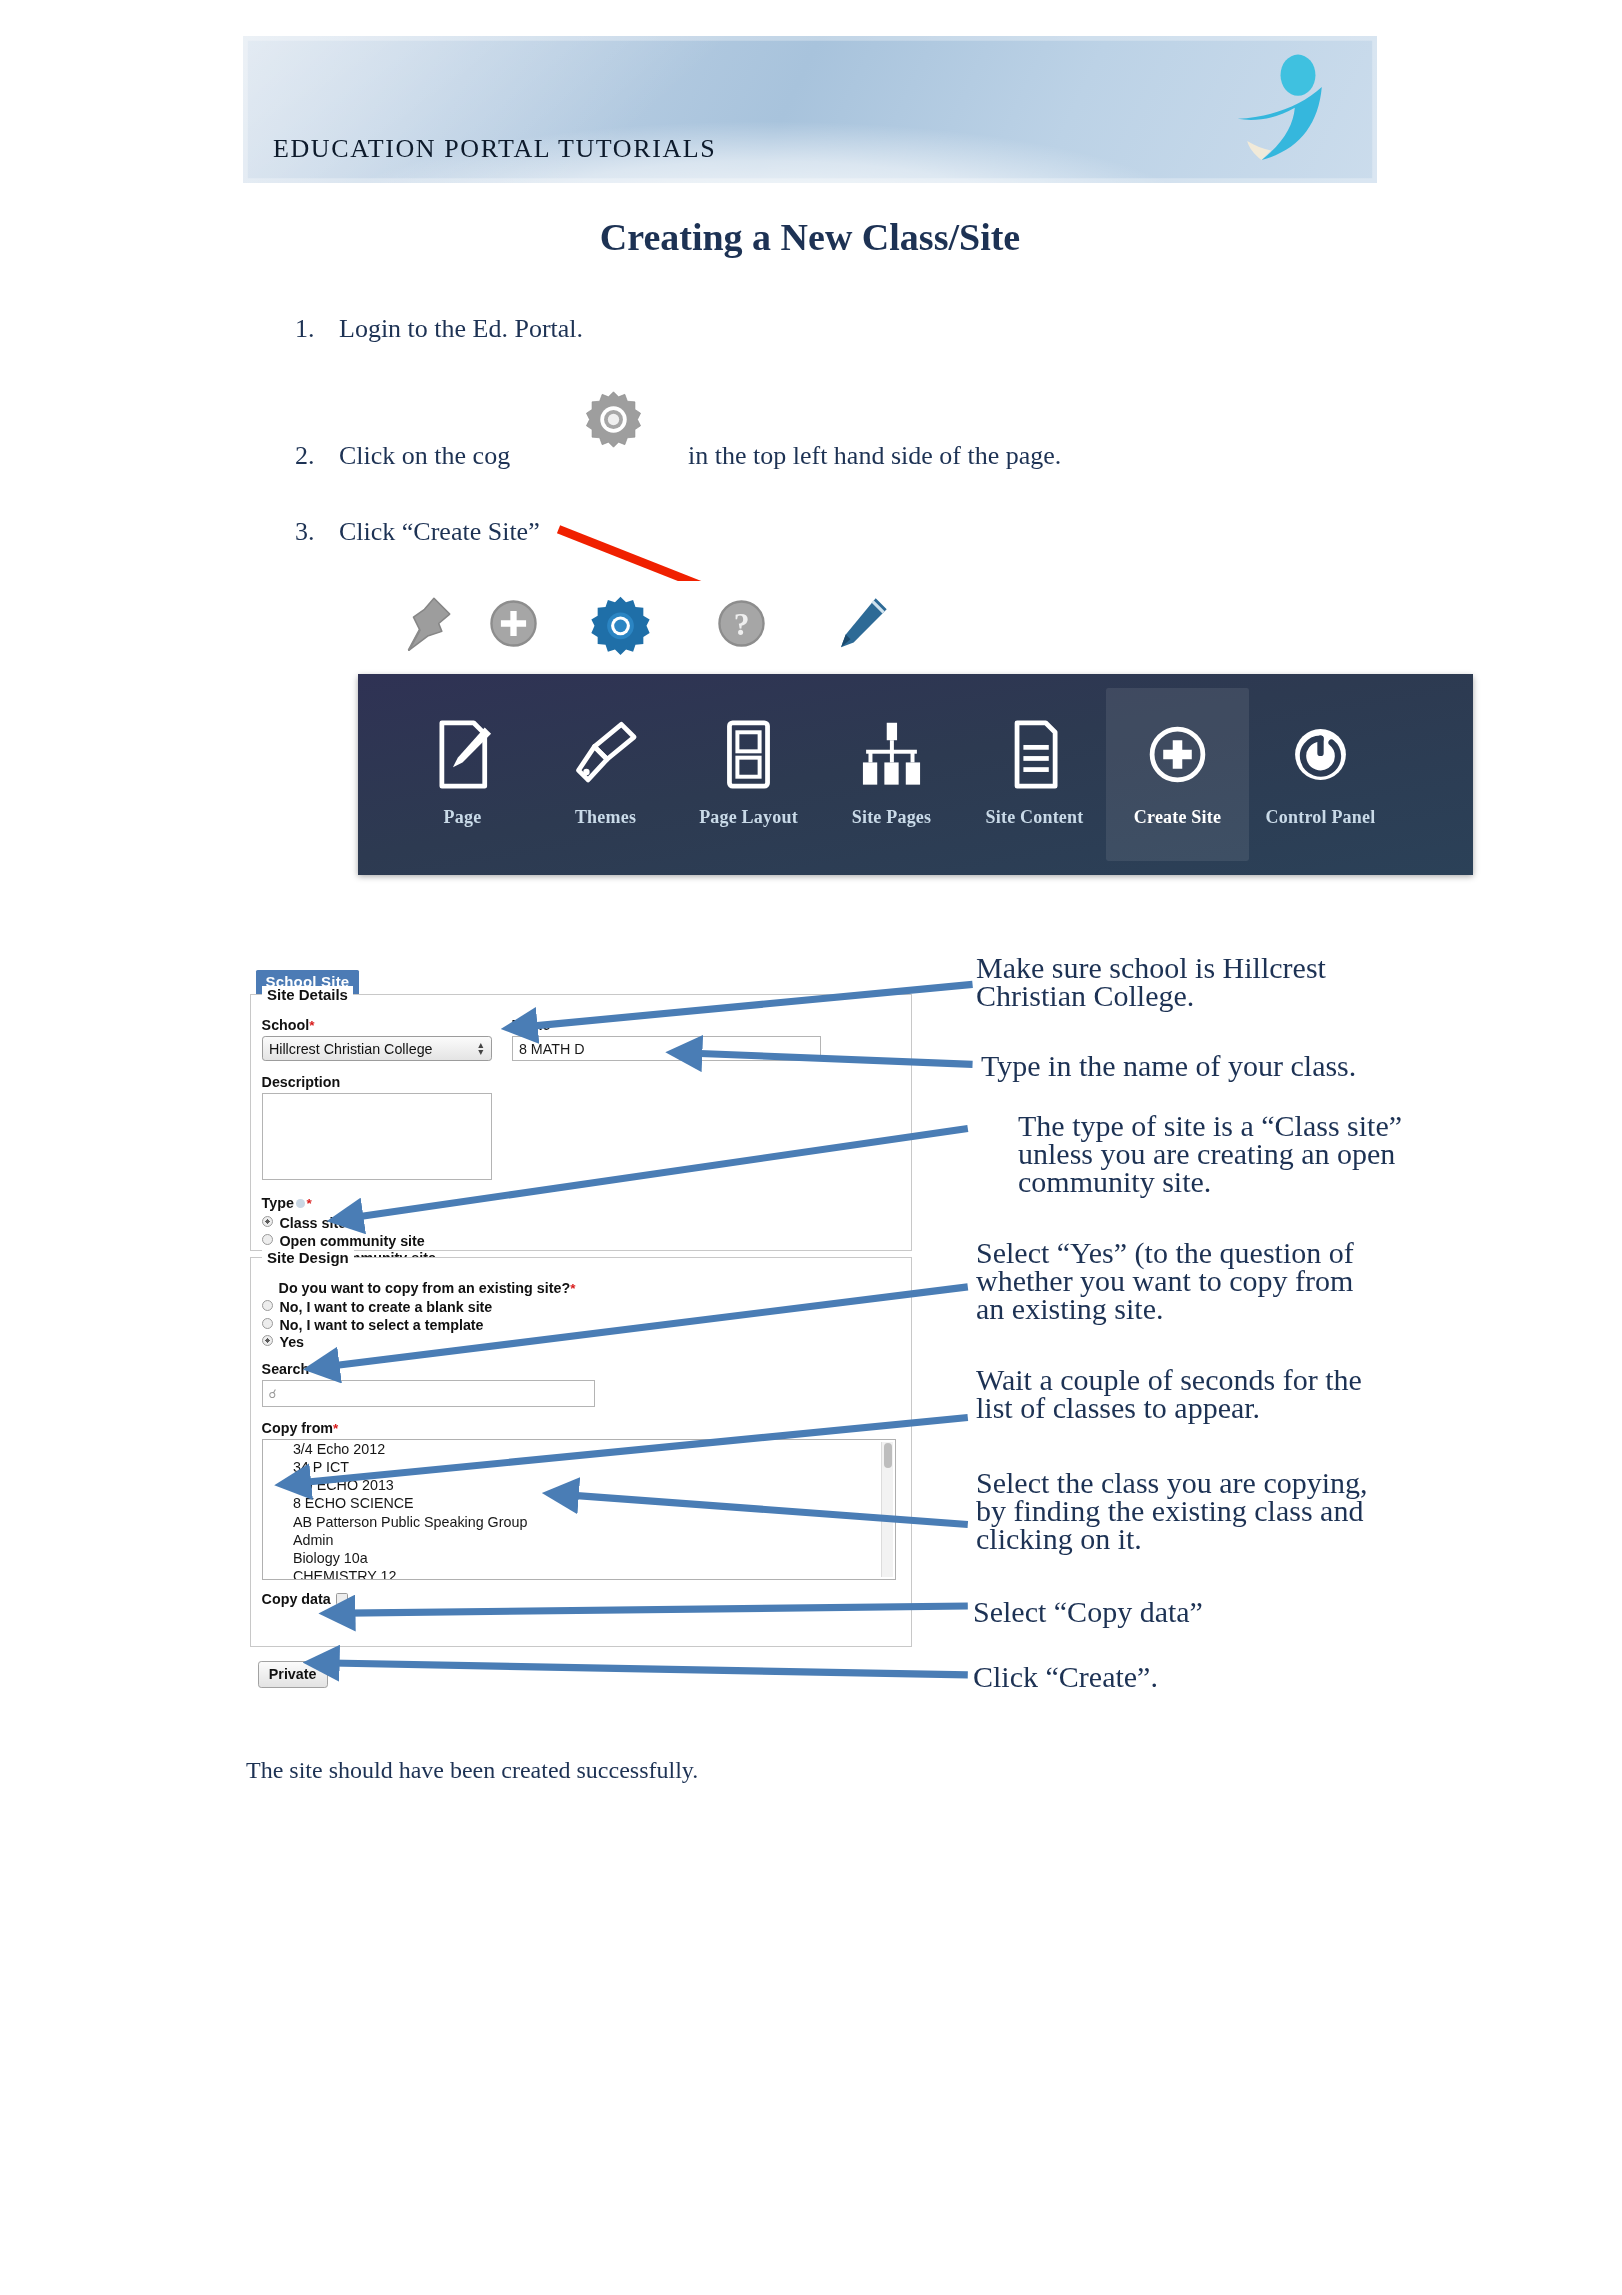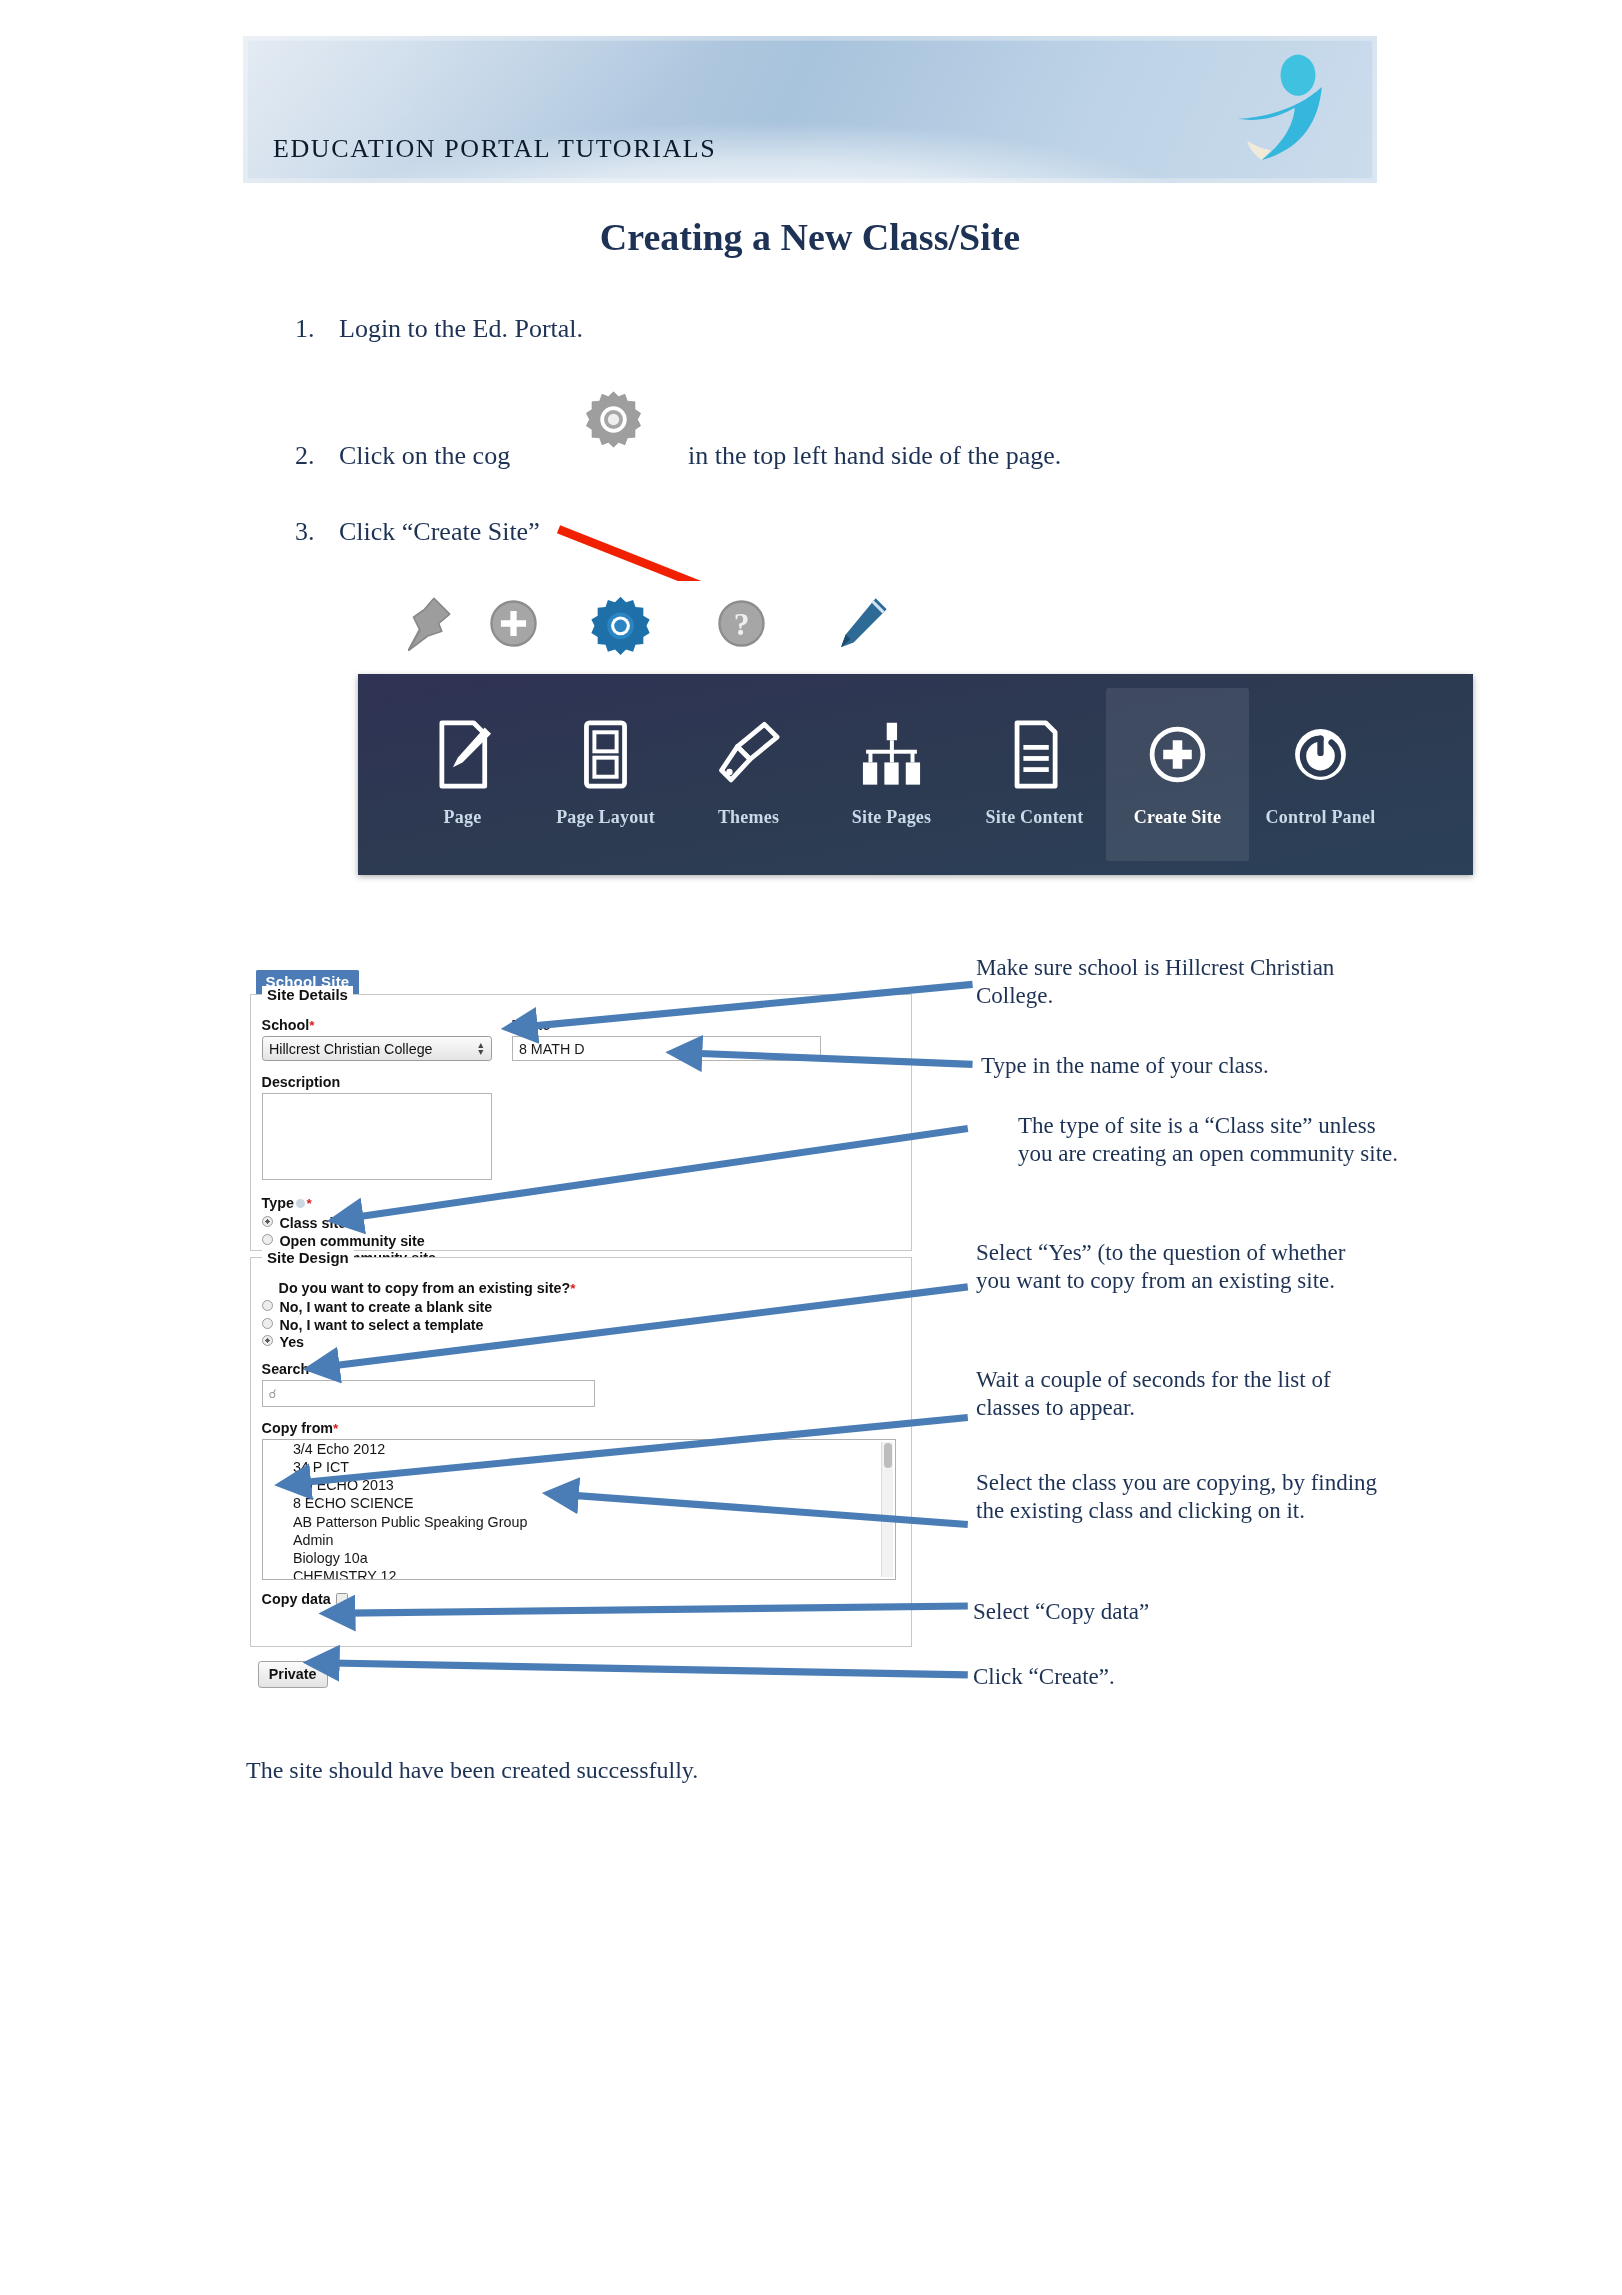--- a/index.html
+++ b/index.html
@@ -291,21 +291,21 @@
   }
   #search-mag {
     position: absolute;
     font-size: 12px;
     color: #9a9a9a;
   }
 
   
   .anno {
     position: absolute;
-    font-size: 23px;
+    font-size: 30px;
     line-height: 28px;
     color: #1d3254;
     font-family: "Liberation Serif", serif;
   }
   #anno-1 { left: 976px; top: 954px; width: 396px; }
   #anno-2 { left: 981px; top: 1052px; width: 396px; }
   #anno-3 { left: 1018px; top: 1112px; width: 396px; }
   #anno-4 { left: 976px; top: 1239px; width: 396px; }
   #anno-5 { left: 976px; top: 1366px; width: 396px; }
   #anno-6 { left: 976px; top: 1469px; width: 404px; }
@@ -408,37 +408,37 @@
               <path d="M16 6 h40 l14 14 v66 h-54 z" fill="none" stroke="#fff" stroke-width="6" stroke-linejoin="round"></path>
               <path d="M70 12 L78 20 L42 56 L30 62 L36 50 Z" fill="#fff"></path>
             </svg>
           </div>
           <div class="tb-label">Page</div>
         </div>
 
         <div class="tb-item">
           <div class="tb-icon">
             <svg width="67" height="73" viewBox="0 0 84 92">
+              <path d="M62 8 L78 24 L44 52 L28 36 Z" fill="none" stroke="#fff" stroke-width="6" stroke-linejoin="round"></path>
+              <path d="M28 36 L44 52 L20 78 L8 66 Z" fill="none" stroke="#fff" stroke-width="6" stroke-linejoin="round"></path>
+              <circle cx="18" cy="68" r="4" fill="#fff"></circle>
+            </svg>
+          </div>
+          <div class="tb-label">Themes</div>
+        </div>
+
+        <div class="tb-item">
+          <div class="tb-icon">
+            <svg width="67" height="73" viewBox="0 0 84 92">
               <rect x="18" y="6" width="48" height="80" rx="4" fill="none" stroke="#fff" stroke-width="6"></rect>
               <rect x="28" y="18" width="28" height="24" fill="none" stroke="#fff" stroke-width="5"></rect>
               <rect x="28" y="50" width="28" height="24" fill="none" stroke="#fff" stroke-width="5"></rect>
             </svg>
           </div>
           <div class="tb-label">Page Layout</div>
-        </div>
-
-        <div class="tb-item">
-          <div class="tb-icon">
-            <svg width="67" height="73" viewBox="0 0 84 92">
-              <path d="M62 8 L78 24 L44 52 L28 36 Z" fill="none" stroke="#fff" stroke-width="6" stroke-linejoin="round"></path>
-              <path d="M28 36 L44 52 L20 78 L8 66 Z" fill="none" stroke="#fff" stroke-width="6" stroke-linejoin="round"></path>
-              <circle cx="18" cy="68" r="4" fill="#fff"></circle>
-            </svg>
-          </div>
-          <div class="tb-label">Themes</div>
         </div>
 
         <div class="tb-item">
           <div class="tb-icon">
             <svg width="67" height="73" viewBox="0 0 84 92">
               <rect x="36" y="6" width="13" height="22" fill="#fff"></rect>
               <rect x="10" y="40" width="64" height="5" fill="#fff"></rect>
               <rect x="40" y="28" width="5" height="14" fill="#fff"></rect>
               <rect x="13" y="44" width="5" height="12" fill="#fff"></rect>
               <rect x="40" y="44" width="5" height="12" fill="#fff"></rect>

